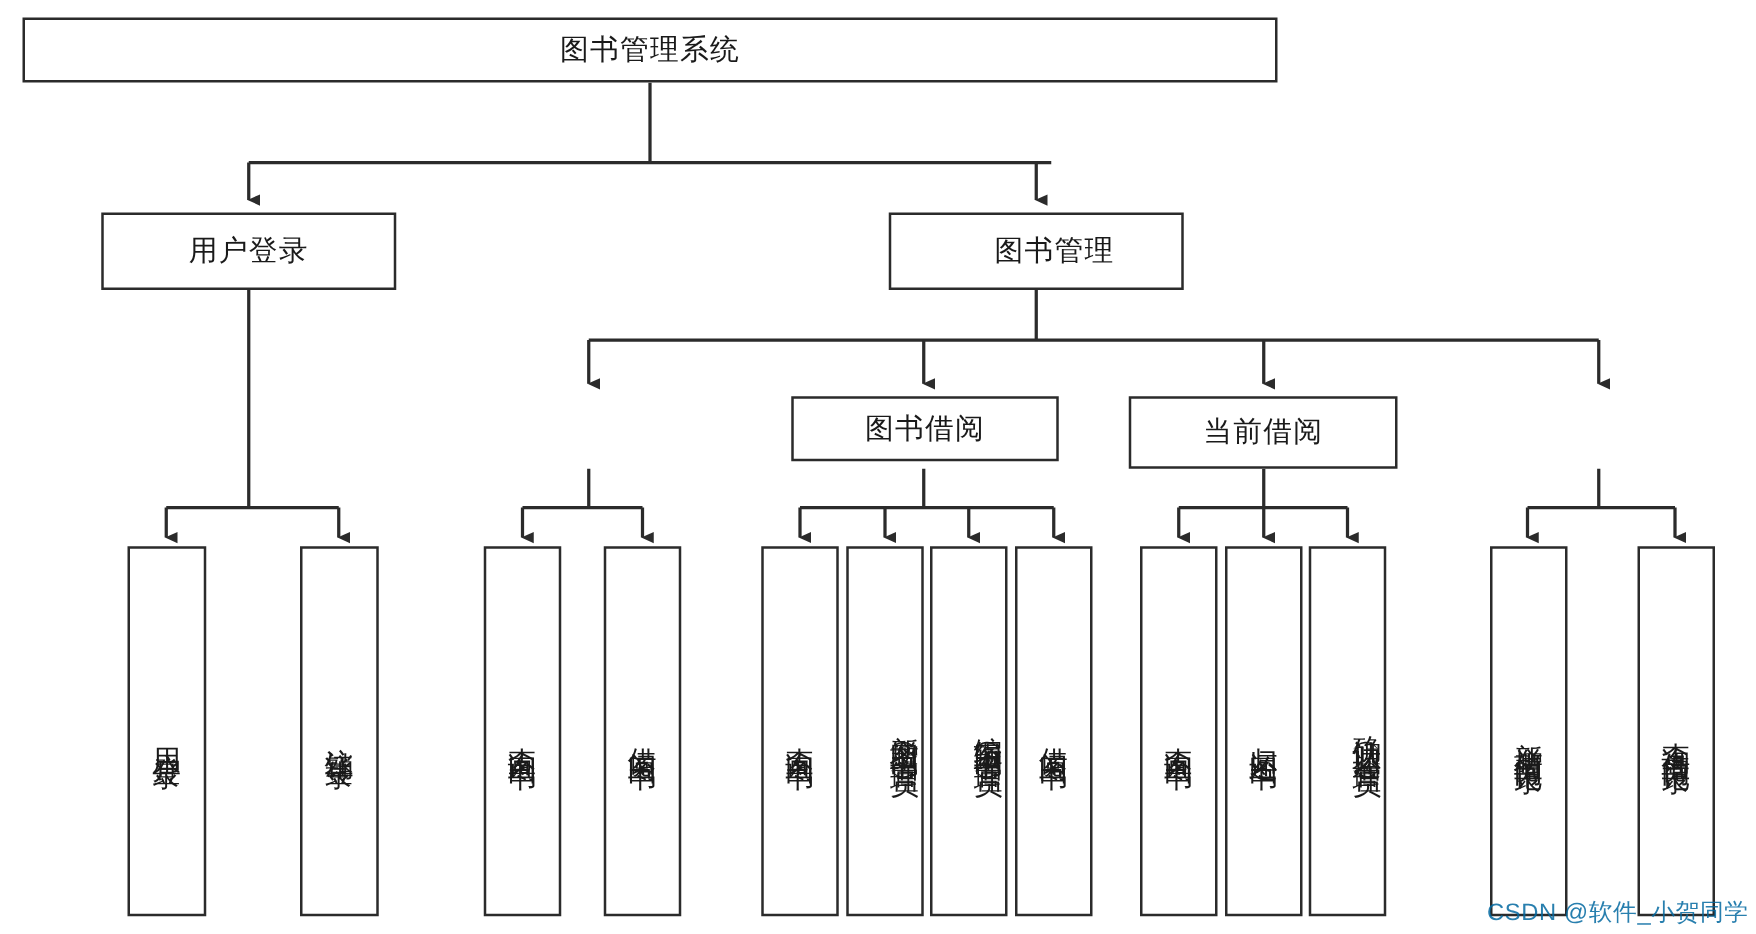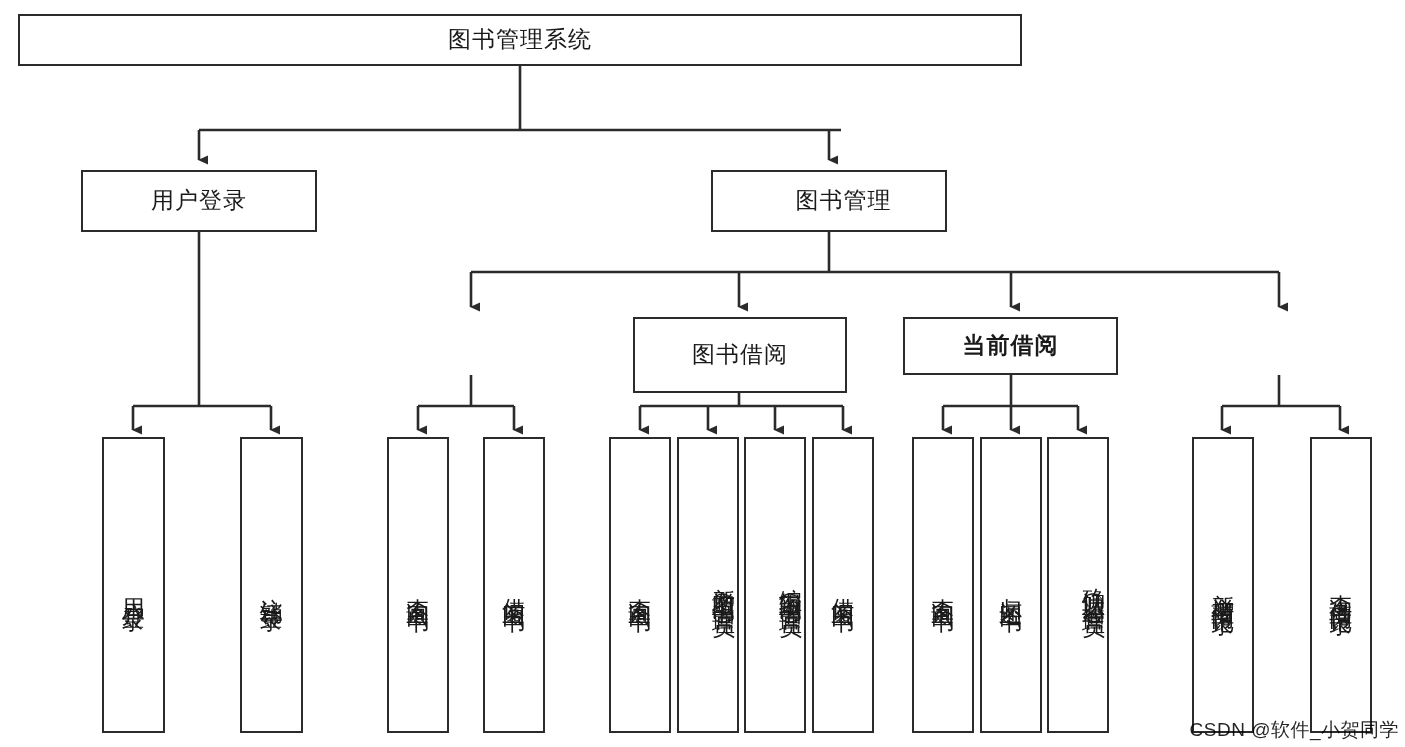--- a/index.html
+++ b/index.html
@@ -61,21 +61,21 @@
     align-items: flex-start;
   }
   .node.vert.mid-align {
     align-items: center;
   }
   .watermark {
     position: absolute;
     right: 6px;
     bottom: 4px;
     font-size: 19px;
-    color: #000000;
+    color: #0369a1;
     opacity: 0.85;
     white-space: nowrap;
     letter-spacing: 0.5px;
   }
 </style>
 </head>
 <body>
 
 <div id="canvas">
 
@@ -127,22 +127,22 @@
       <path d="M1222,406 L1222,430" marker-end="url(#arrow)"></path>
       <path d="M1340,406 L1340,430" marker-end="url(#arrow)"></path>
     </g>
   </svg>
 
   <div class="node horiz" style="left:18px; top:14px; width:1004px; height:52px;">图书管理系统</div>
 
   <div class="node horiz" style="left:81px; top:170px; width:236px; height:62px;">用户登录</div>
   <div class="node horiz" style="left:711px; top:170px; width:236px; height:62px;padding-left:29px;">图书管理</div>
 
-  <div class="node horiz" style="left:633px; top:317px; width:214px; height:76px;">图书借阅</div>
-  <div class="node horiz" style="left:903px; top:317px; width:215px; height:58px;font-weight:bold;">当前借阅</div>
+  <div class="node horiz" style="left:633px; top:317px; width:214px; height:52px;">图书借阅</div>
+  <div class="node horiz" style="left:903px; top:317px; width:215px; height:58px;">当前借阅</div>
 
   <div class="node vert mid-align" style="left:102px; top:437px; width:63px; height:296px;">
     <span class="vlabel">用户登录</span>
   </div>
   <div class="node vert mid-align" style="left:240px; top:437px; width:63px; height:296px;">
     <span class="vlabel">注销登录</span>
   </div>
 
   <div class="node vert mid-align" style="left:387px; top:437px; width:62px; height:296px;">
     <span class="vlabel">查询图书</span>

